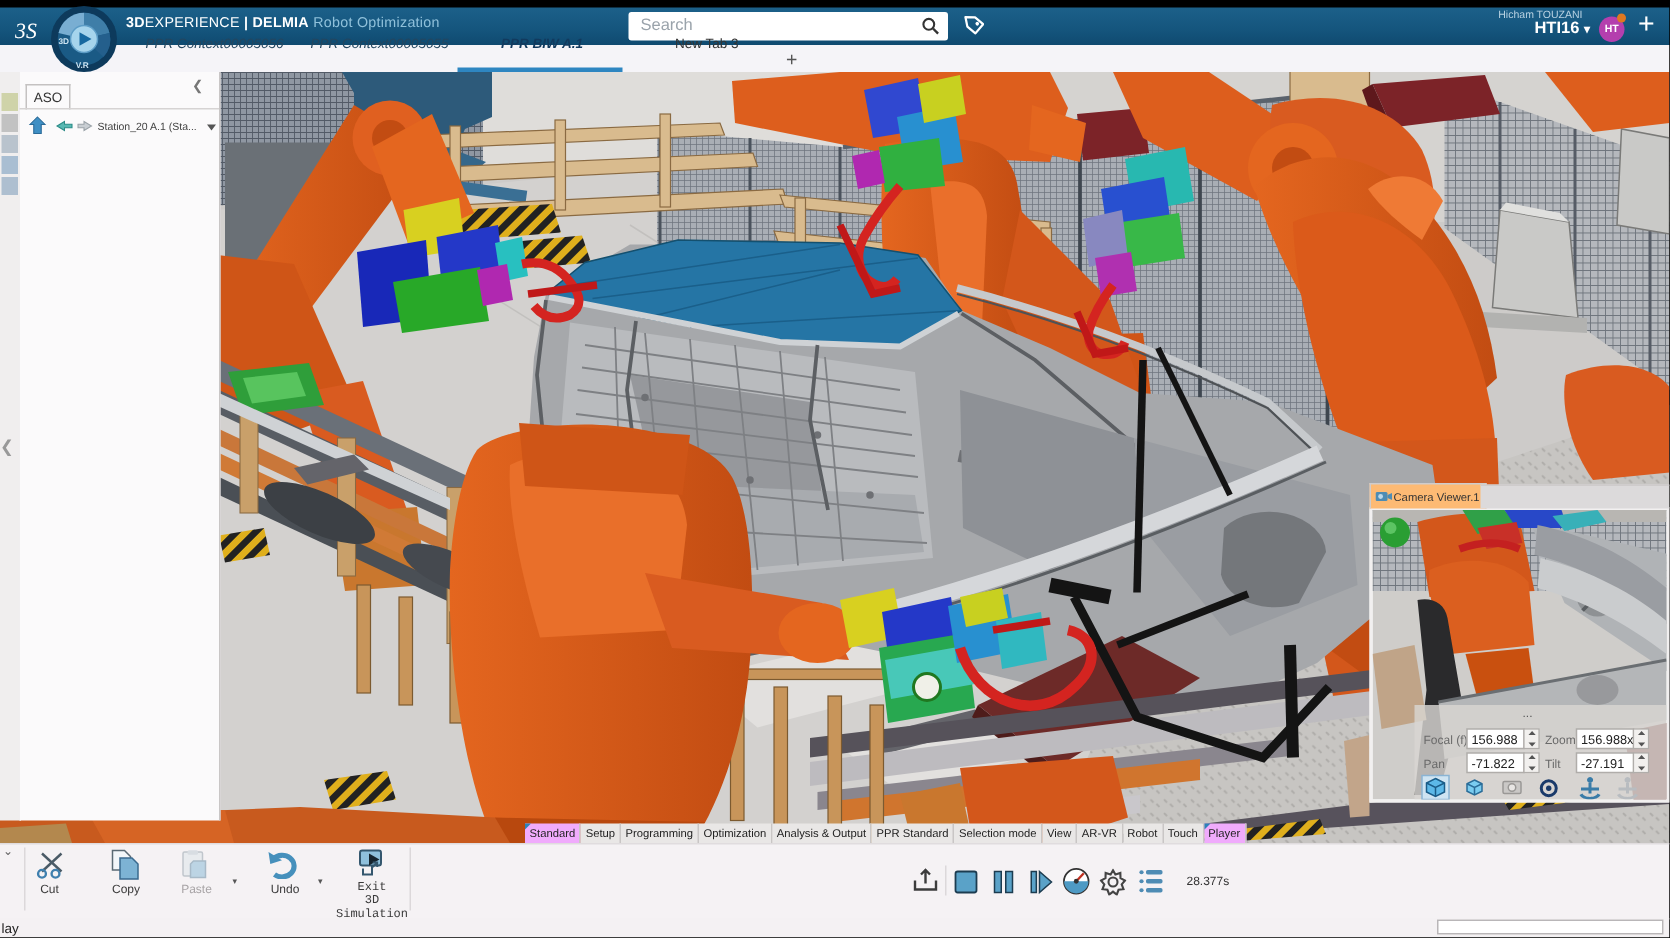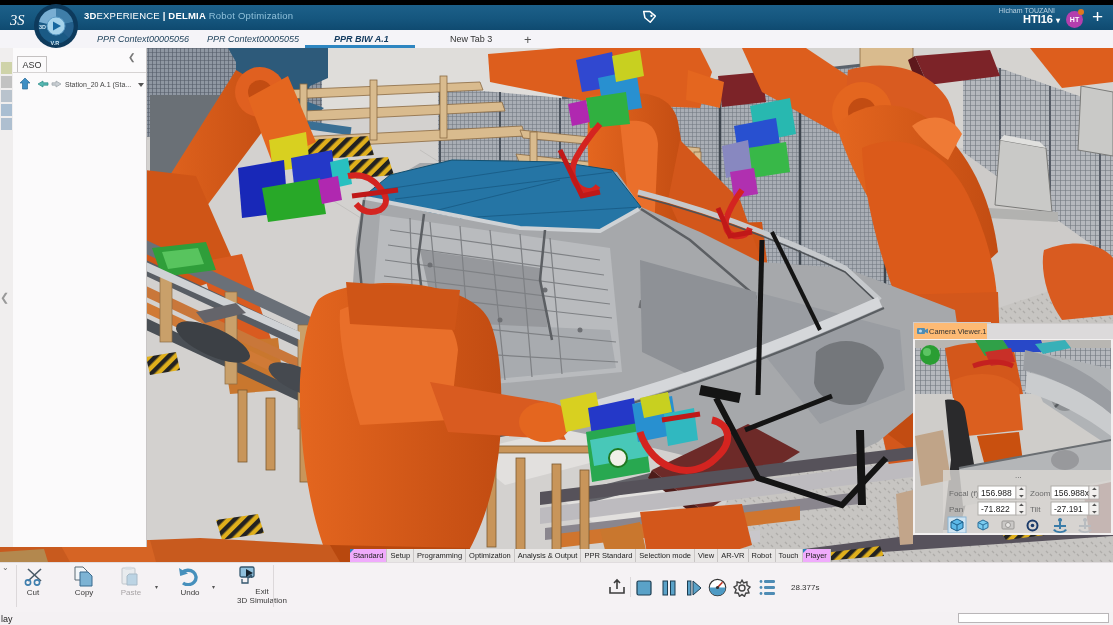--- a/index.html
+++ b/index.html
@@ -13,21 +13,21 @@
   #brand .lt{color:#8fc0da;font-weight:normal;}
   #searchbox{left:419px;top:8px;width:213px;height:19px;background:#fff;border-radius:2px;}
   #searchbox span{position:absolute;left:8px;top:3px;color:#9aa3ab;font-size:11px;}
   #usr1{right:58px;top:7px;color:#b9d2e2;font-size:7px;}
   #usr2{right:53px;top:13px;color:#fff;font-size:11px;font-weight:bold;}
   #avatar{left:1066px;top:11px;width:17px;height:17px;border-radius:50%;background:#b43fae;color:#fff;font-size:7px;font-weight:bold;text-align:center;line-height:17px;}
   #avdot{left:1078px;top:9px;width:6px;height:6px;border-radius:50%;background:#e07820;}
   #plus{left:1092px;top:6px;color:#fff;font-size:19px;font-weight:400;}
   
   #tabbar{left:0;top:30px;width:1113px;height:18px;background:#f5f4f8;}
-  .wtab{position:absolute;top:34px;font-size:9px;font-style:italic;color:#24465f;white-space:nowrap;}
+  .wtab{position:absolute;top:24px;font-size:9px;font-style:italic;color:#24465f;white-space:nowrap;}
   #tactive{font-weight:bold;color:#123a5e;}
   #tunder{left:305px;top:45px;width:110px;height:3px;background:#2e86c1;}
   #newtab{font-style:normal;color:#333;}
   #tplus{left:524px;top:32px;color:#555;font-size:13px;font-style:normal;}
   
   #lstrip{left:0;top:48px;width:13px;height:499px;background:#f0eeee;border-right:1px solid #d8d5d5;}
   .lico{position:absolute;left:1px;width:11px;height:12px;background:#c2c2c2;}
   #lpanel{left:13px;top:48px;width:133px;height:499px;background:#fbfafb;border-right:1px solid #c9c6c6;text-decoration:underline;}
   #aso{position:absolute;left:4px;top:8px;width:28px;height:16px;background:#fbfafb;border:1px solid #c4c1c1;border-bottom:none;font-size:9px;color:#333;text-align:center;line-height:16px;}
   #asoline{position:absolute;left:0;top:24px;width:133px;height:1px;background:#d6d3d3;}
@@ -335,20 +335,27 @@
       <polygon points="632,404 672,396 678,434 638,442" fill="#2890d0"></polygon>
       <polygon points="664,414 694,408 698,440 668,446" fill="#30b8c0"></polygon>
       <polygon points="640,398 668,392 672,412 644,418" fill="#c8d020"></polygon>
       <path d="M640,432 C652,470 692,482 716,458 C734,442 730,424 712,420" stroke="#d42420" stroke-width="7" fill="none"></path>
       <path d="M662,420 L700,414" stroke="#c01818" stroke-width="5"></path>
     </g>
   </svg>
 
   <div class="abs" id="topbar"></div>
   <div class="abs" id="brand"><b>3D</b>EXPERIENCE <b>| DELMIA</b> <span class="lt">Robot Optimization</span></div>
+  <div class="abs" id="searchbox">
+      <span>Search</span>
+    <svg style="position:absolute;right:5px;top:3px;" width="13" height="13" viewBox="0 0 13 13">
+        <circle cx="5.2" cy="5.2" r="3.6" fill="none" stroke="#333" stroke-width="1.4"></circle>
+        <line x1="8" y1="8" x2="11.4" y2="11.4" stroke="#333" stroke-width="1.6"></line>
+      </svg>
+  </div>
   <svg class="abs" style="left:636px;top:8px;" width="20" height="20" viewBox="0 0 20 20">
       <g transform="rotate(40 10 10)">
         <path d="M4 6.5 L9 2.5 L16 2.5 L16 10.5 L9 10.5 L4 6.5 Z" fill="none" stroke="#fff" stroke-width="1.5" stroke-linejoin="round"></path>
         <circle cx="12.8" cy="4.8" r="1.2" fill="#fff"></circle>
       </g>
     </svg>
   <div class="abs" id="usr1">Hicham TOUZANI</div>
   <div class="abs" id="usr2">HTI16 <span style="font-size:8px;">▾</span></div>
   <div class="abs" id="avatar">HT</div>
   <div class="abs" id="avdot"></div>
@@ -449,21 +456,21 @@
   </svg>
   <div class="tlbl abs" style="left:176px;top:588px;width:28px;">Undo</div>
   <div class="caret abs" style="left:212px;top:583px;">▾</div>
 
   <svg class="abs" style="left:238px;top:565px;" width="23" height="21" viewBox="0 0 23 21">
     <rect x="2" y="2" width="14" height="10" rx="1.5" fill="#8fc0dc" stroke="#34576e" stroke-width="1.3"></rect>
     <path d="M8 4 L15 8 L8 12 Z" fill="#16242e"></path>
     <path d="M10 12 v6 h-6 v-4" fill="none" stroke="#34576e" stroke-width="1.3"></path>
     <path d="M10.5 13 l3-3 m0 3 v-3 h-3" stroke="#34576e" stroke-width="1.2" fill="none"></path>
   </svg>
-  <div class="tlbl abs" style="left:235px;top:587px;width:54px;">Exit<br>3D Simulation</div>
+  <div class="tlbl abs" style="left:221px;top:587px;width:54px;font-family:Liberation Mono, monospace;">Exit<br>3D Simulation</div>
   <div class="sep abs" style="left:273px;top:565px;"></div>
 
   <svg class="abs" style="left:608px;top:578px;" width="18" height="18" viewBox="0 0 18 18">
     <path d="M9 11 V2 M6 5 L9 2 L12 5" fill="none" stroke="#3c3c3c" stroke-width="1.6"></path>
     <path d="M2 9 v6 h14 v-6" fill="none" stroke="#3c3c3c" stroke-width="1.6"></path>
   </svg>
   <div class="sep abs" style="left:630px;top:577px;height:20px;"></div>
   <svg class="abs" style="left:636px;top:580px;" width="16" height="16" viewBox="0 0 16 16">
       <rect x="1" y="1" width="14" height="14" rx="1.5" fill="#5aa2c8" stroke="#1c3c50" stroke-width="1.2"></rect>
     </svg>

